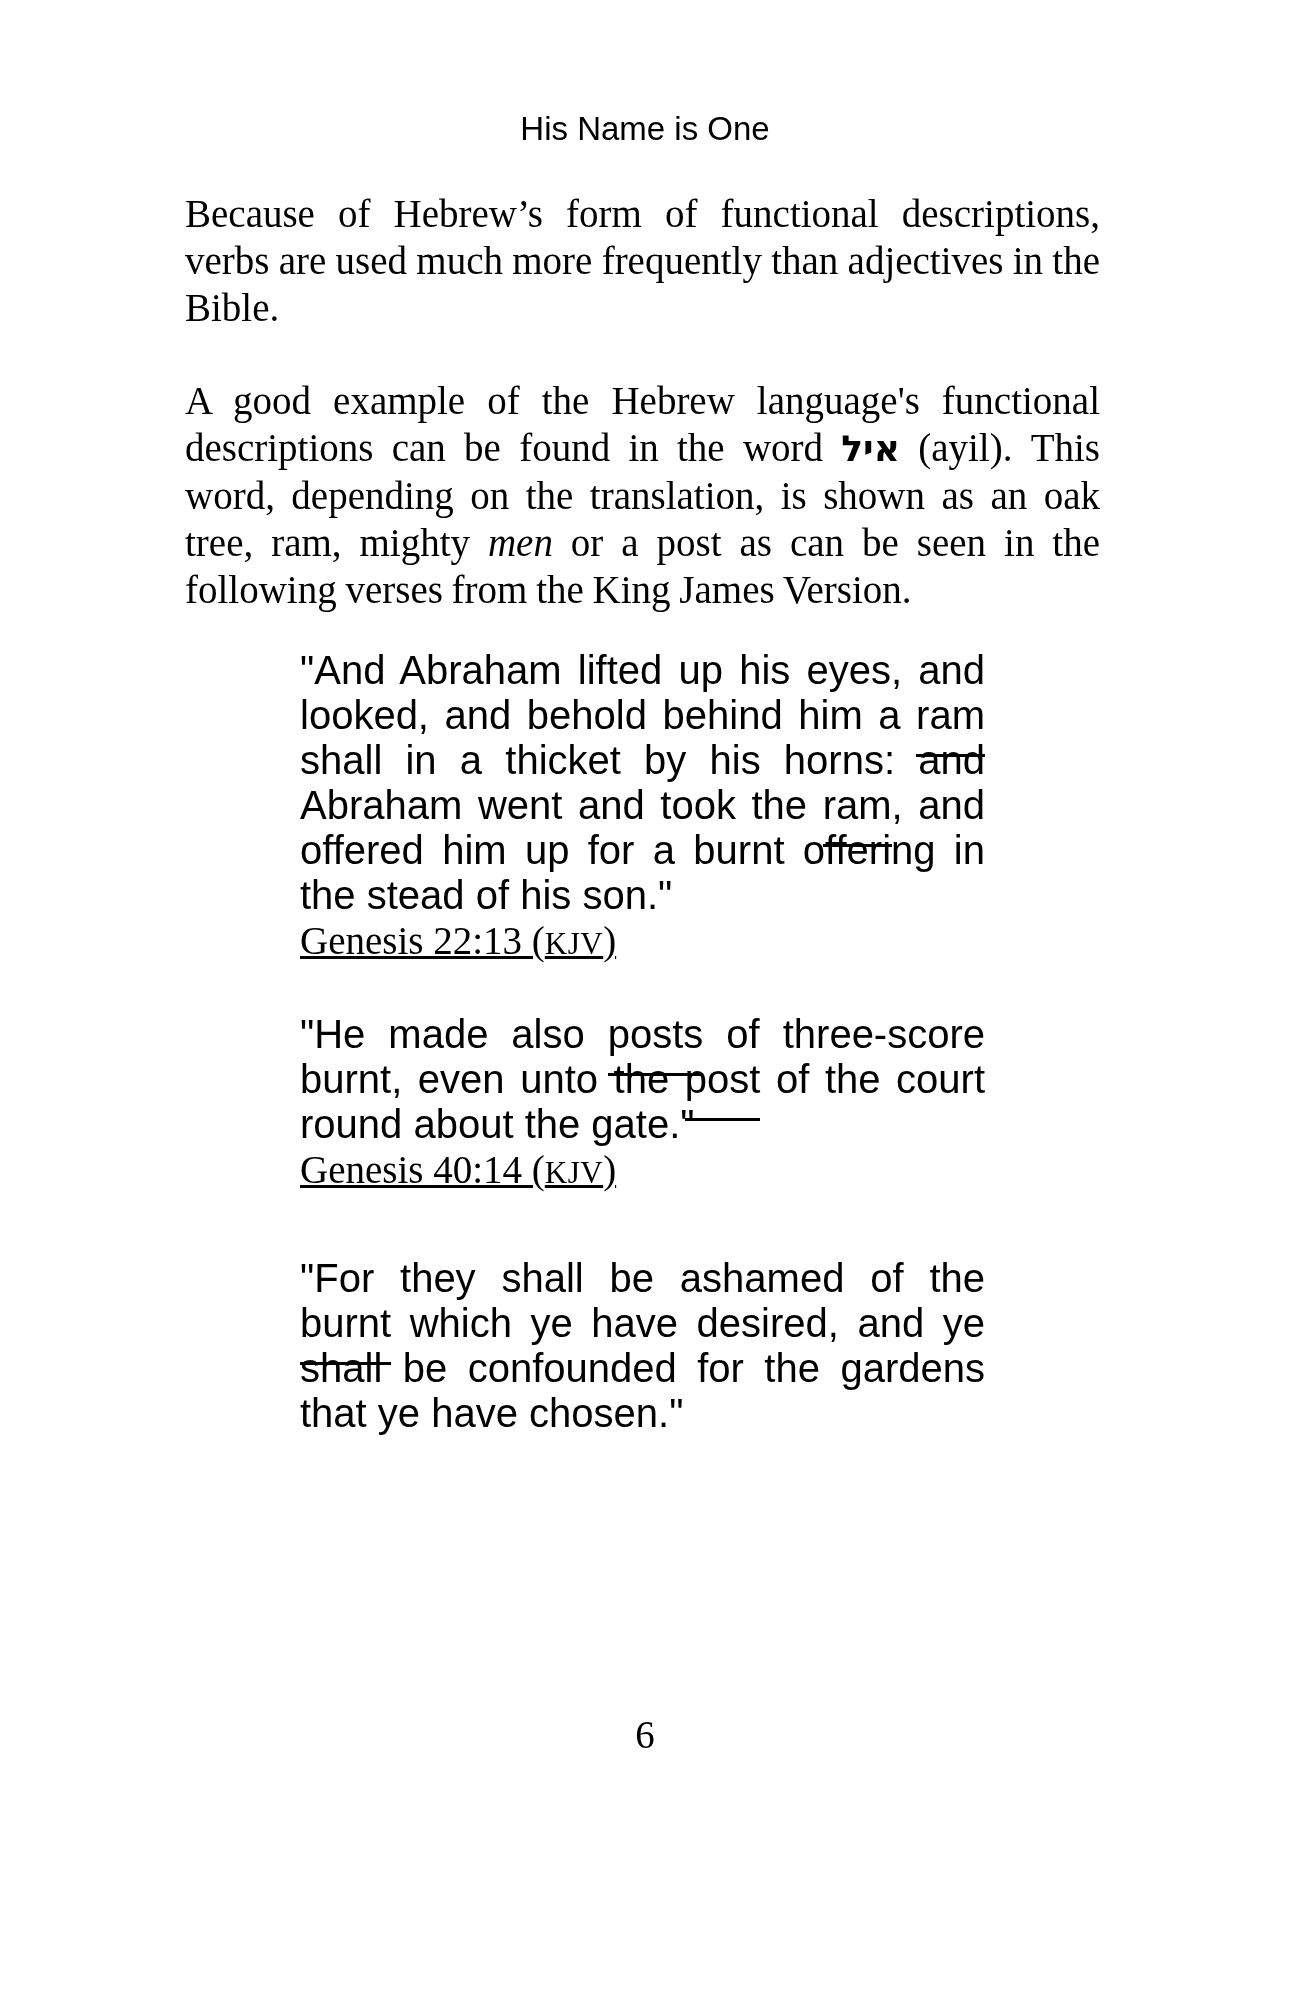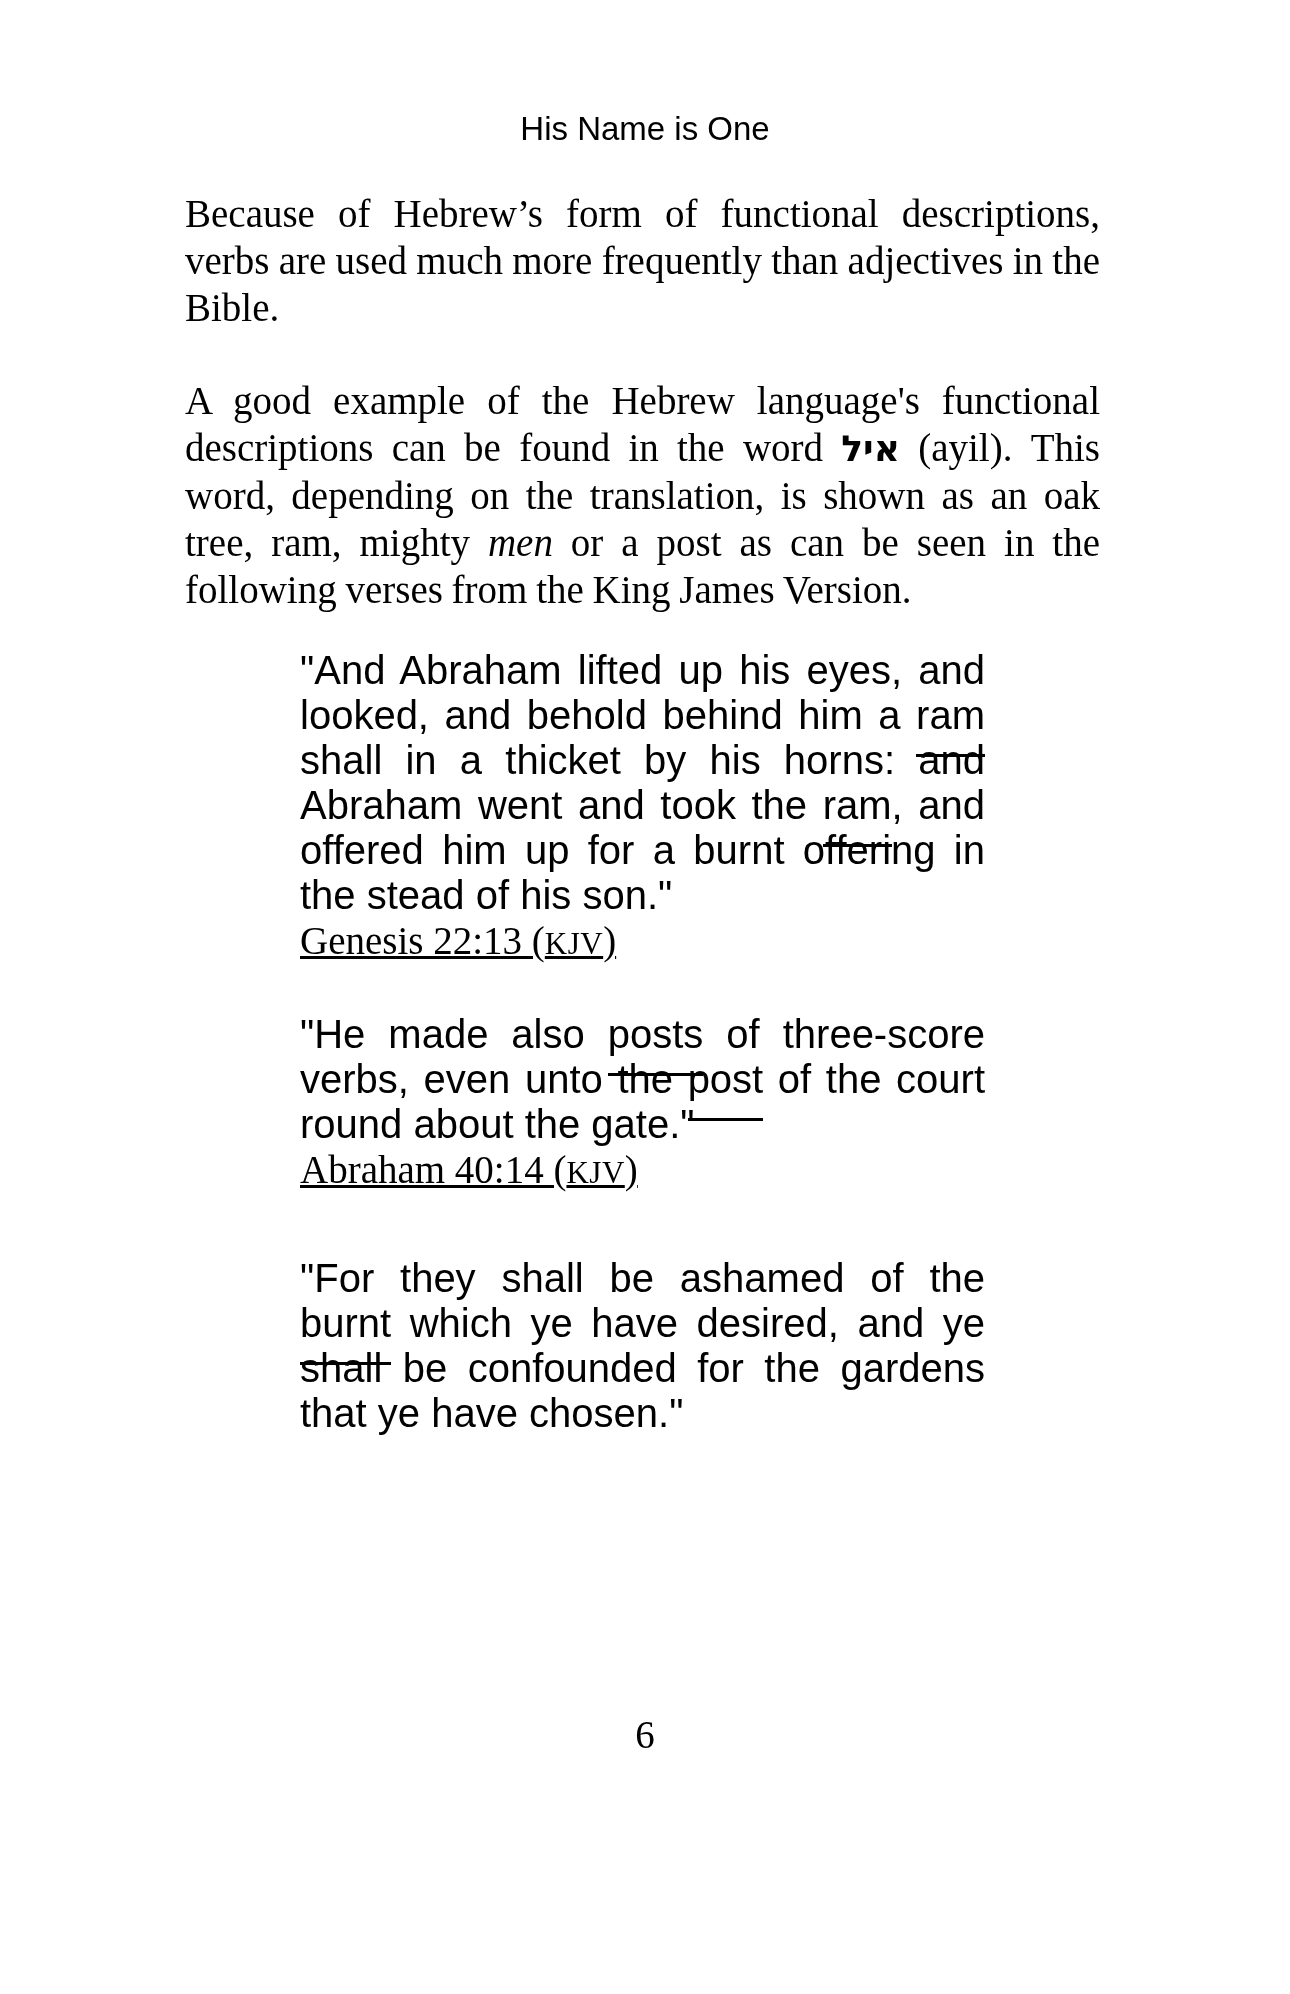--- a/index.html
+++ b/index.html
@@ -96,22 +96,22 @@
 
   <p class="body-para para-1"><span>Because of Hebrew’s form of functional descriptions, verbs are used much more frequently than adjectives in the Bible.</span></p>
 
   <div class="quotes-container">
   <figure class="quote-block">
     <div class="quote-text"><span>"And Abraham lifted up his eyes, and looked, and behold behind him a </span><span class="seg-underline">ram</span><span> shall in a thicket by his horns: and Abraham went and took the </span><span class="seg-underline">ram</span><span>, and offered him up for a burnt offering in the stead of his son."</span></div>
     <figcaption class="quote-citation"><span>Genesis 22:13 (</span><span class="seg-smallcaps">KJV</span><span>)</span></figcaption>
   </figure>
 
   <figure class="quote-block">
-    <div class="quote-text"><span>"He made also </span><span class="seg-underline">posts</span><span> of three-score verbs, even unto the </span><span class="seg-underline">post</span><span> of the court round about the gate."</span></div>
-    <figcaption class="quote-citation"><span>Abraham 40:14 (</span><span class="seg-smallcaps">KJV</span><span>)</span></figcaption>
+    <div class="quote-text"><span>"He made also </span><span class="seg-underline">posts</span><span> of three-score burnt, even unto the </span><span class="seg-underline">post</span><span> of the court round about the gate."</span></div>
+    <figcaption class="quote-citation"><span>Genesis 40:14 (</span><span class="seg-smallcaps">KJV</span><span>)</span></figcaption>
   </figure>
 
   <figure class="quote-block">
     <div class="quote-text"><span>"For they shall be ashamed of the </span><span class="seg-underline">burnt</span><span> which ye have desired, and ye shall be confounded for the gardens that ye have chosen."</span></div>
   </figure>
 </div>
 
   <div class="page-number">6</div>
 
 </div>

